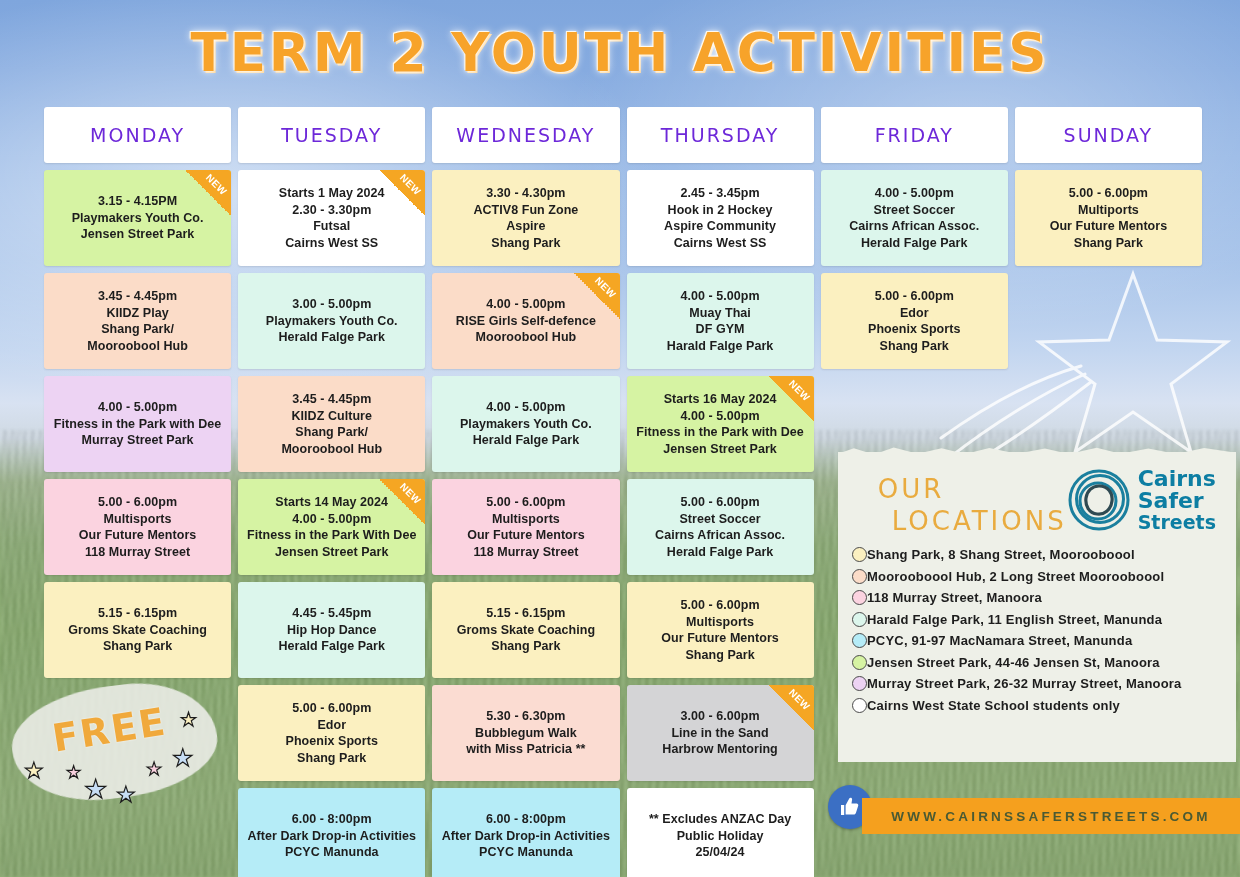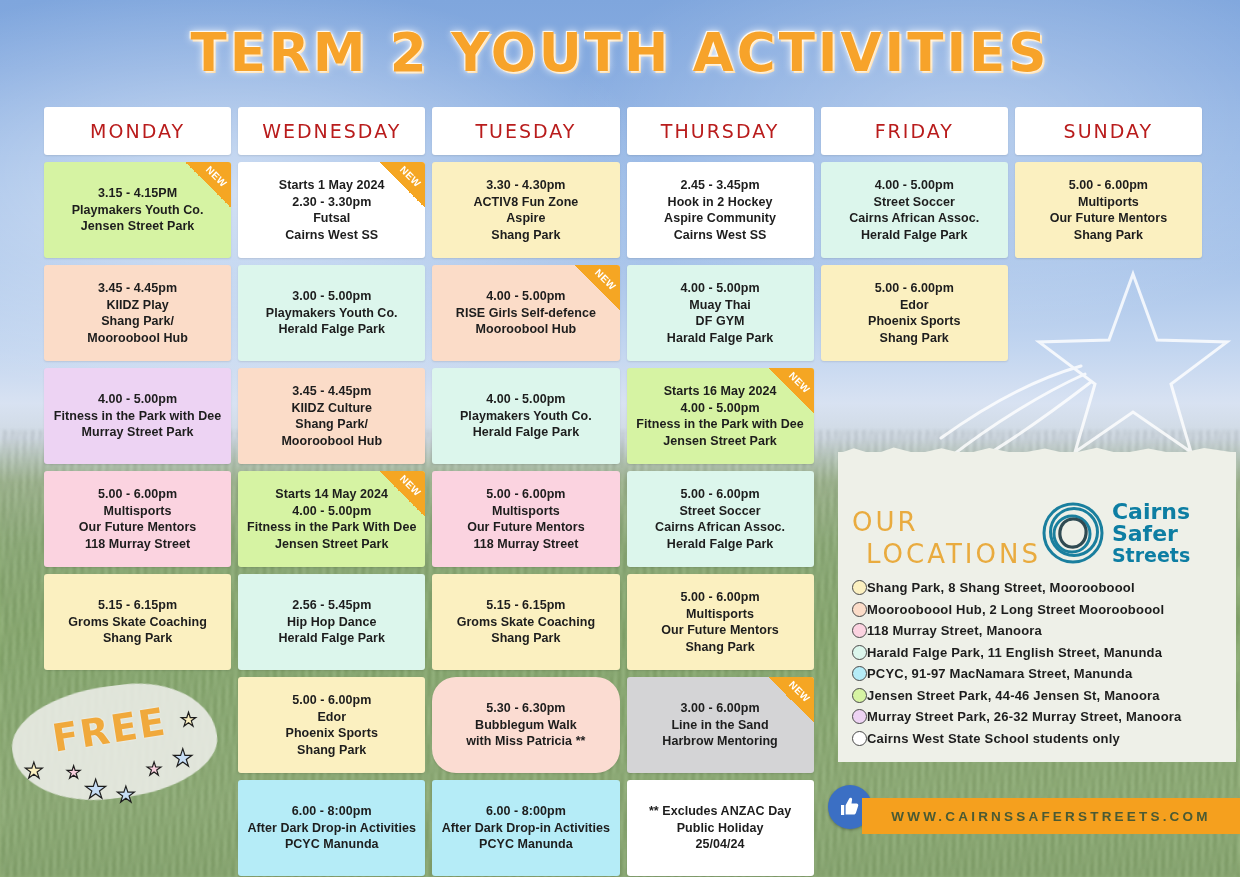--- a/index.html
+++ b/index.html
@@ -78,29 +78,29 @@
   .row {
     display: grid;
     grid-template-columns: repeat(6, 1fr);
     column-gap: 7px;
     row-gap: 7px;
     margin-bottom: 7px;
   }
   .dayhead {
     background: #ffffff;
     border-radius: 3px;
-    height: 48px;
+    height: 56px;
     display: flex;
     align-items: center;
     justify-content: center;
     font-family: "DejaVu Sans", sans-serif;
     font-size: 19px;
     letter-spacing: 2px;
     font-weight: normal;
-    color: #b91c1c;
+    color: #6d28d9;
     box-shadow: 0 1px 2px rgba(0,0,0,0.10);
   }
 
   .cell {
     position: relative;
     border-radius: 3px;
     min-height: 96px;
     display: flex;
     flex-direction: column;
     align-items: center;
@@ -201,24 +201,23 @@
   }
   .locations:before {
     content: "";
     position: absolute;
     left: 0; right: 0; top: -8px; height: 14px;
     background: #eef0e8;
     clip-path: polygon(0% 70%, 4% 30%, 9% 75%, 14% 25%, 20% 70%, 26% 30%, 32% 72%, 38% 28%, 45% 70%, 52% 32%, 58% 72%, 65% 26%, 71% 70%, 78% 32%, 85% 72%, 92% 28%, 100% 62%, 100% 100%, 0% 100%);
   }
   .loc-head {
     display: flex;
-    justify-content: flex-start;
+    justify-content: flex-end;
     align-items: flex-start;
     margin-bottom: 10px;
-    margin-top: 33px;
   }
   .loc-title {
     font-family: "DejaVu Sans", sans-serif;
     color: #e9ab3f;
     font-size: 26px;
     letter-spacing: 3px;
     line-height: 1.22;
     padding-top: 6px;
   }
   .loc-title .l2 { margin-left: 14px; display: block; }
@@ -299,22 +298,22 @@
       <polygon points="198,12 222,78 292,80 236,122 256,190 198,150 140,190 160,122 104,80 174,78"></polygon>
       <path d="M150,112 C110,130 60,160 14,196"></path>
       <path d="M156,120 C122,146 78,178 40,200"></path>
       <path d="M146,104 C104,116 56,140 6,176"></path>
     </g>
   </svg>
 
   <div class="grid">
     <div class="row" id="dayheaders">
         <div class="dayhead">MONDAY</div>
+        <div class="dayhead">TUESDAY</div>
         <div class="dayhead">WEDNESDAY</div>
-        <div class="dayhead">TUESDAY</div>
         <div class="dayhead">THURSDAY</div>
         <div class="dayhead">FRIDAY</div>
         <div class="dayhead">SUNDAY</div>
       </div>
     <div id="rows-container">
         <div class="row">
           <div class="cell" style="background: rgb(214, 243, 163);">
             <div class="line">3.15 - 4.15PM</div>
             <div class="line">Playmakers Youth Co.</div>
             <div class="line">Jensen Street Park</div>
@@ -450,21 +449,21 @@
           <div class="cell empty"></div>
           <div class="cell empty"></div>
         </div>
         <div class="row">
           <div class="cell" style="background: rgb(251, 240, 192);">
             <div class="line">5.15 - 6.15pm</div>
             <div class="line">Groms Skate Coaching</div>
             <div class="line">Shang Park</div>
           </div>
           <div class="cell" style="background: rgb(220, 246, 236);">
-            <div class="line">2.56 - 5.45pm</div>
+            <div class="line">4.45 - 5.45pm</div>
             <div class="line">Hip Hop Dance</div>
             <div class="line">Herald Falge Park</div>
           </div>
           <div class="cell" style="background: rgb(251, 240, 192);">
             <div class="line">5.15 - 6.15pm</div>
             <div class="line">Groms Skate Coaching</div>
             <div class="line">Shang Park</div>
           </div>
           <div class="cell" style="background: rgb(251, 240, 192);">
             <div class="line">5.00 - 6.00pm</div>
@@ -476,21 +475,21 @@
           <div class="cell empty"></div>
         </div>
         <div class="row">
           <div class="cell empty"></div>
           <div class="cell" style="background: rgb(251, 240, 192);">
             <div class="line">5.00 - 6.00pm</div>
             <div class="line">Edor</div>
             <div class="line">Phoenix Sports</div>
             <div class="line">Shang Park</div>
           </div>
-          <div class="cell" style="background: rgb(251, 220, 210); border-radius: 24px;">
+          <div class="cell" style="background: rgb(251, 220, 210);">
             <div class="line">5.30 - 6.30pm</div>
             <div class="line">Bubblegum Walk</div>
             <div class="line">with Miss Patricia **</div>
           </div>
           <div class="cell" style="background: rgb(212, 212, 214);">
             <div class="line">3.00 - 6.00pm</div>
             <div class="line">Line in the Sand</div>
             <div class="line">Harbrow Mentoring</div>
             <div class="newbadge">
               <span>NEW</span>

